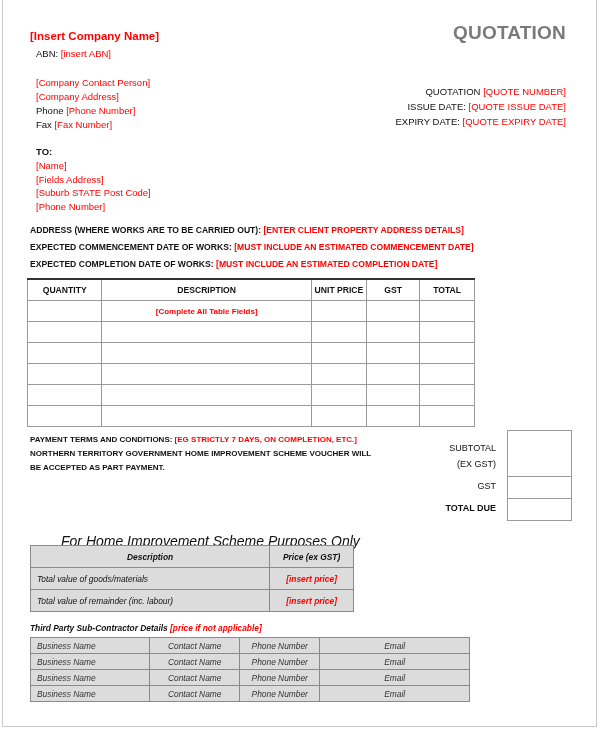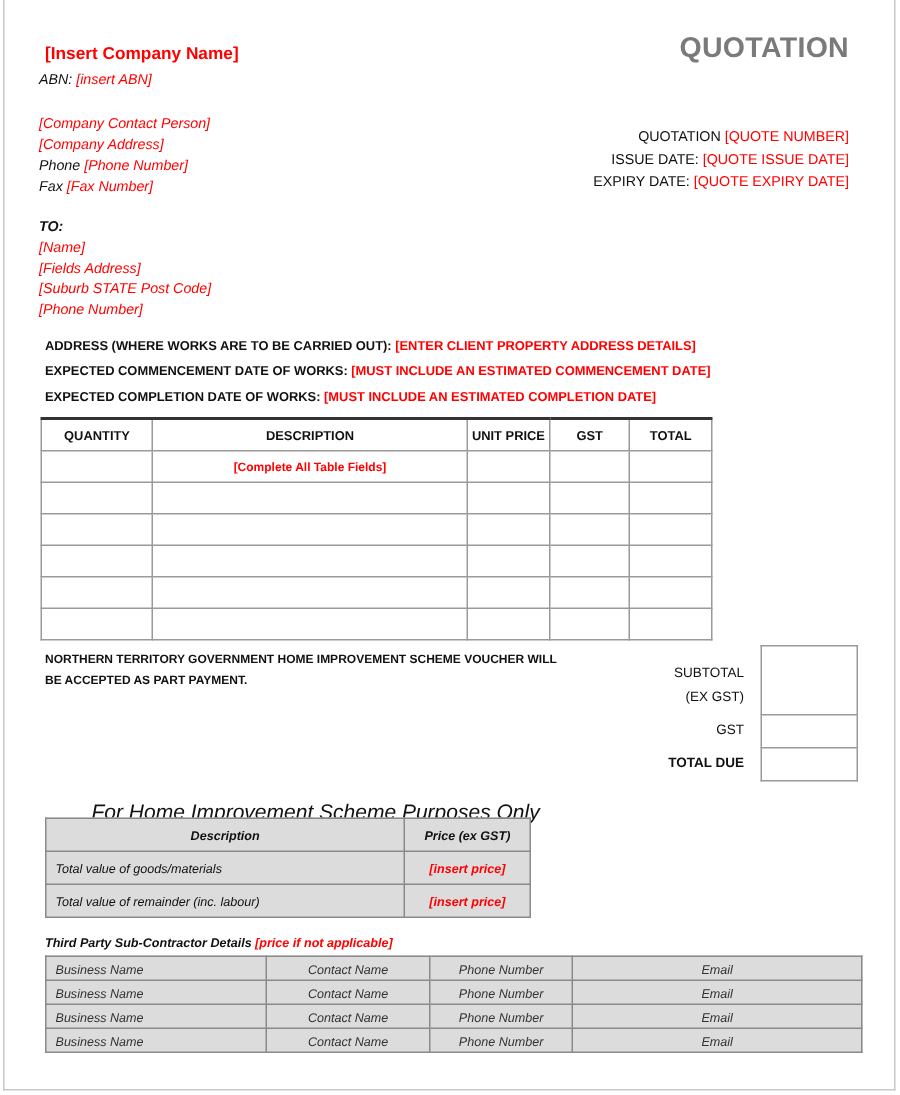--- a/index.html
+++ b/index.html
@@ -6,21 +6,21 @@
   body { width:600px; height:730px; position:relative; overflow:hidden;
          font-family:"Liberation Sans", sans-serif; color:#111; }
   .frame { position:absolute; left:2px; top:0; width:595px; height:727px;
            border:1px solid #c8c8c8; border-top:none; box-sizing:border-box; }
   .abs { position:absolute; white-space:nowrap; }
   .red { color:#ff0000; }
   .line { font-size:9.5px; line-height:13px; }
   .bold { font-weight:bold; }
   .company { left:30px; top:30px; font-size:11.5px; font-weight:bold; color:#ff0000; }
   .title { right:34px; top:22px; font-size:19px; font-weight:bold; color:#7a7a7a; letter-spacing:0.2px; }
-  .left-block { left:26px;font-style:italic; }
+  .left-block { left:36px; }
   .right-block { right:34px; text-align:right; }
   .addr { left:30px; top:222px; font-size:8.6px; font-weight:bold; line-height:17px; }
 
   table { border-collapse:collapse; position:absolute; }
   .main { left:27px; top:278px; width:448px; font-size:8.6px; }
   .main td, .main th { border:1px solid #9a9a9a; height:20px; padding:0; text-align:center; }
   .main th { font-weight:bold; border-top:2px solid #333; }
   .main .ph { color:#ff0000; font-weight:bold; font-size:8px; vertical-align:middle; }
 
   .summary { left:507px; top:430px; width:65px; }
@@ -29,21 +29,21 @@
   .sumlbl { font-size:9px; text-align:right; }
   .terms { left:30px; top:433px; font-size:8px; font-weight:bold; line-height:14px; }
 
   .hi-title { left:30px; top:533px; font-size:14px; font-style:italic; font-weight:normal;margin-left:31px; }
   .hi { left:30px; top:545px; width:324px; font-size:8.4px; font-style:italic; background:#dcdcdc; }
   .hi td { border:1px solid #8a8a8a; height:21px; padding:0 6px; }
   .hi .hdr { font-weight:bold; text-align:center; }
   .hi .price { text-align:center; color:#ff0000; font-weight:bold; }
 
   .sub-title { left:30px; top:623px; font-size:8.4px; font-style:italic; font-weight:bold; }
-  .sub { left:30px; top:637px; width:545px; font-size:8.4px; font-style:italic; background:#dcdcdc; color:#333; }
+  .sub { left:30px; top:637px; width:440px; font-size:8.4px; font-style:italic; background:#dcdcdc; color:#333; }
   .sub td { border:1px solid #8a8a8a; height:15px; padding:0 6px; }
   .sub .c { text-align:center; }
 </style>
 </head>
 <body>
 
 <div class="frame"></div>
 
 <div class="abs company">[Insert Company Name]</div>
 <div class="abs title">QUOTATION</div>
@@ -152,20 +152,24 @@
         <td></td>
         <td></td>
         <td></td>
         <td></td>
         <td></td>
       </tr>
 </tbody>
   </table>
 
 <div class="abs terms">
+  <div>
+    <span>PAYMENT TERMS AND CONDITIONS:</span>
+    <span class="red">[EG STRICTLY 7 DAYS, ON COMPLETION, ETC.]</span>
+  </div>
   <div>NORTHERN TERRITORY GOVERNMENT HOME IMPROVEMENT SCHEME VOUCHER WILL</div>
   <div>BE ACCEPTED AS PART PAYMENT.</div>
 </div>
 
 <div class="abs sumlbl" style="right:104px; top:440px; line-height:16px;">
   <div>SUBTOTAL</div>
   <div>(EX GST)</div>
 </div>
 <div class="abs sumlbl" style="right:104px; top:481px;">GST</div>
 <div class="abs sumlbl bold" style="right:104px; top:503px;margin-left:24px;">TOTAL DUE</div>

